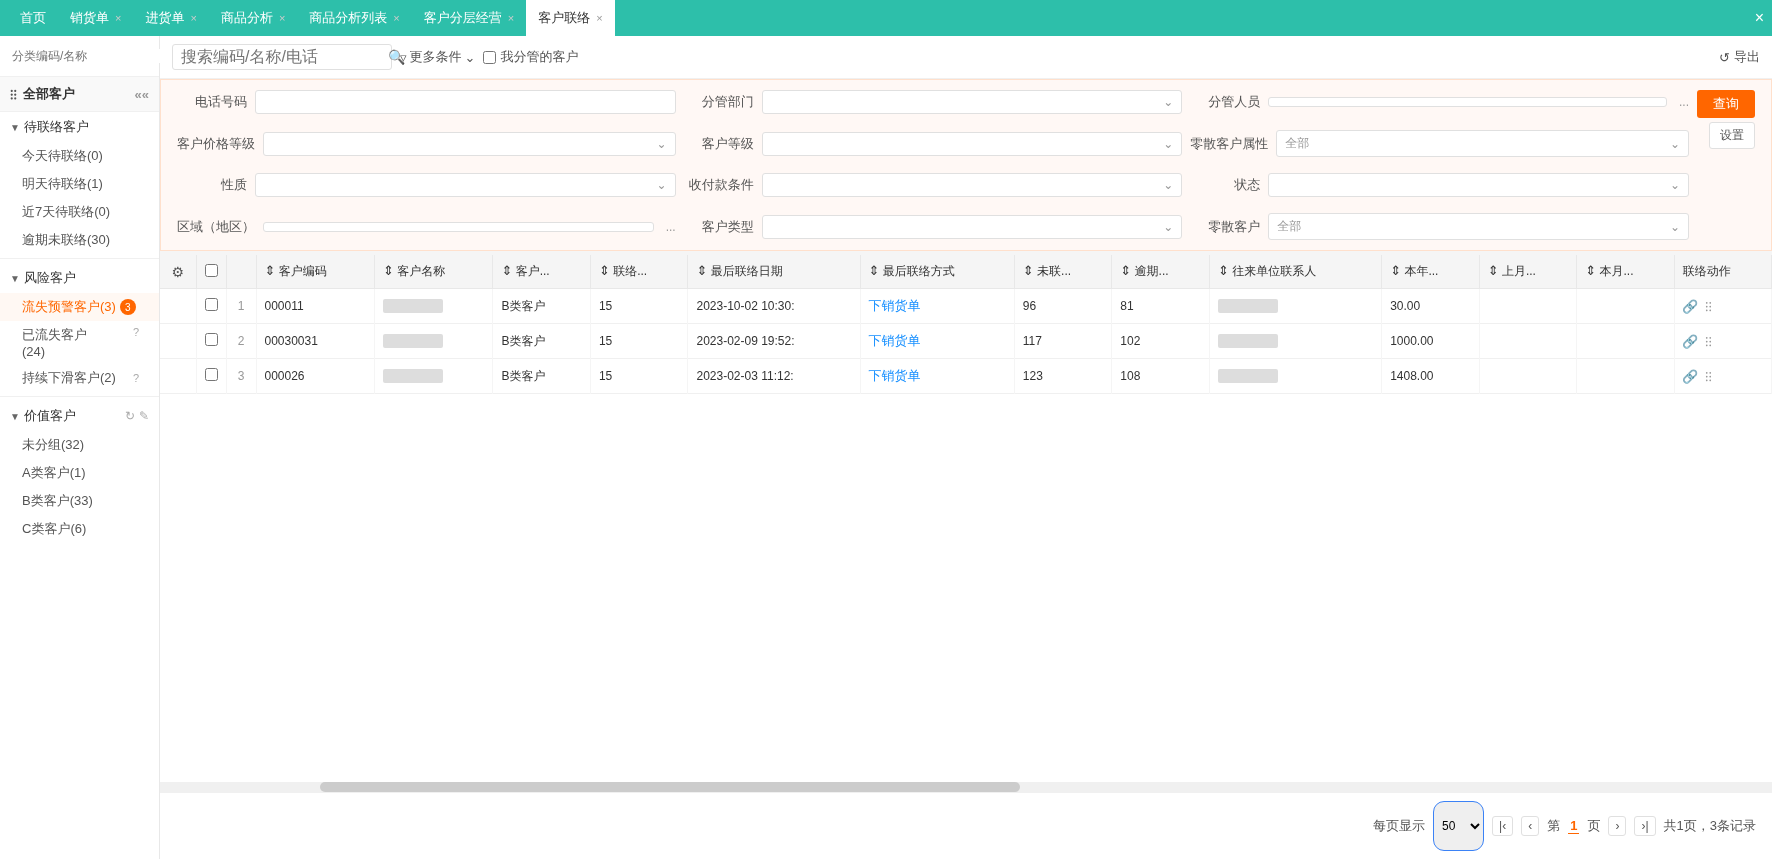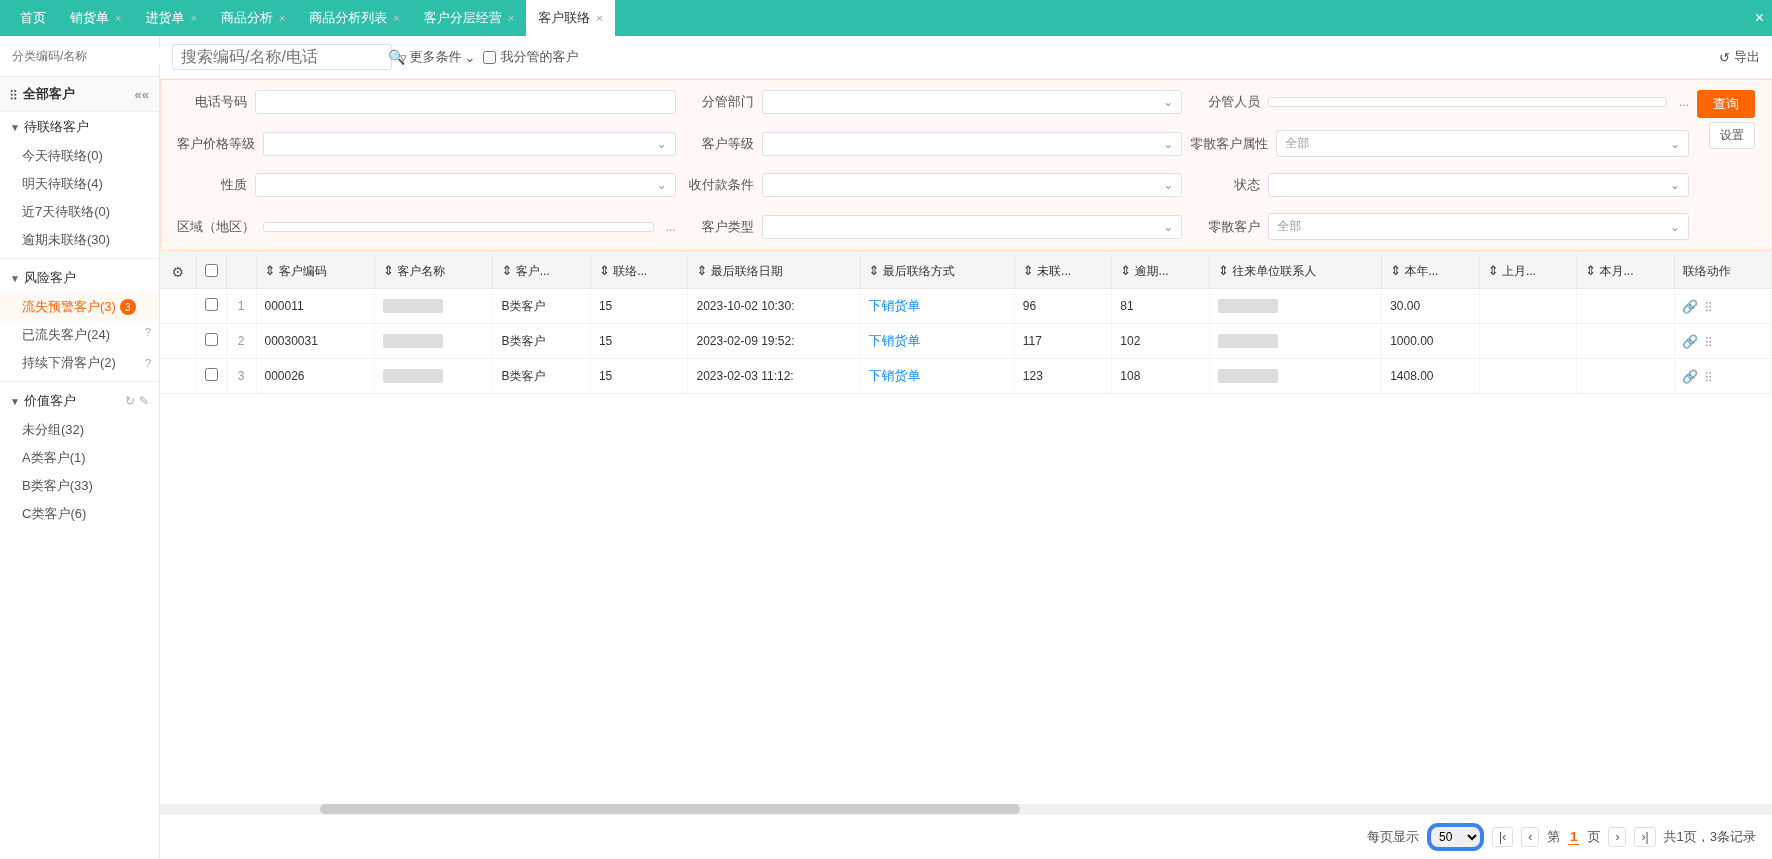--- a/index.html
+++ b/index.html
@@ -103,21 +103,21 @@
       color: #333;
       font-size: 12px;
       cursor: pointer;
     }
     .sidebar-group-title .arrow {
       margin-right: 4px;
       font-size: 10px;
       color: #666;
     }
     .sidebar-item {
-      padding: 5px 8px 5px 22px;
+      padding: 5px 20px 5px 22px;
       color: #555;
       font-size: 12px;
       cursor: pointer;
     }
     .sidebar-item.active {
       color: #ff6600;
       background: #fff8f3;
     }
     .sidebar-separator { height: 1px; background: #f0f0f0; margin: 4px 0; }
 
@@ -332,23 +332,23 @@
       align-items: center;
       justify-content: flex-end;
       padding: 8px 16px;
       background: #fff;
       border-top: 1px solid #f0f0f0;
       gap: 8px;
       font-size: 12px;
       color: #555;
     }
     .pagination-select {
-      border: 4px solid #3b82f6;
+      border: 1px solid #3b82f6;
       border-radius: 11px;
-      padding: 2px 4px;
+      padding: 16px 4px;
       font-size: 12px;
     }
     .pagination-btn {
       border: 1px solid #e0e0e0;
       background: #fff;
       border-radius: 3px;
       padding: 2px 6px;
       cursor: pointer;
       font-size: 12px;
       color: #555;
@@ -427,21 +427,21 @@
 
     <div class="sidebar-group">
       <div class="sidebar-group-title">
         <span class="arrow">▼</span>
         <span>待联络客户</span>
       </div>
       <div class="sidebar-item">
         <span>今天待联络(0)</span>
       </div>
       <div class="sidebar-item">
-        <span>明天待联络(4)</span>
+        <span>明天待联络(1)</span>
       </div>
       <div class="sidebar-item">
         <span>近7天待联络(0)</span>
       </div>
       <div class="sidebar-item">
         <span>逾期未联络(30)</span>
       </div>
     </div>
     <div class="sidebar-separator"></div>
 

